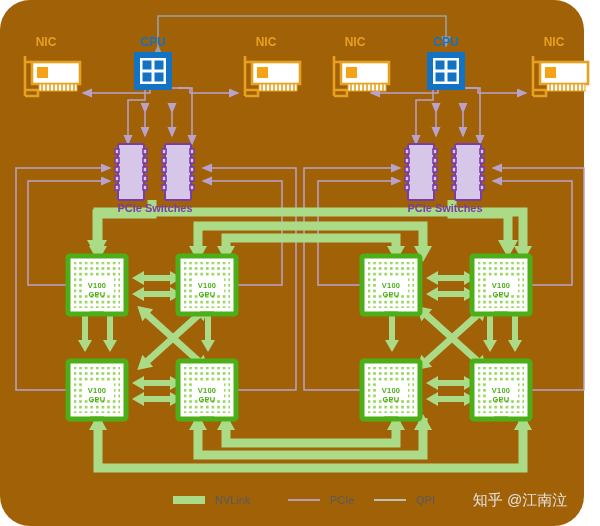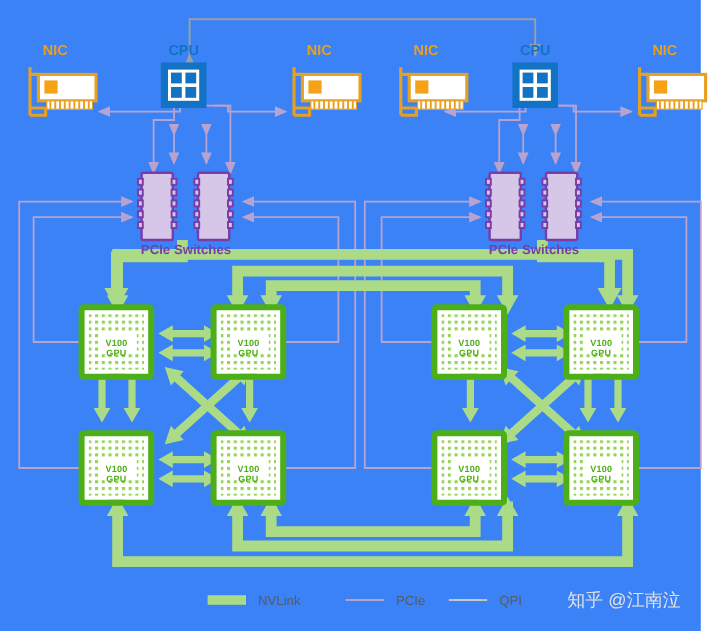--- a/index.html
+++ b/index.html
@@ -1,17 +1,17 @@
 <!DOCTYPE html>
 <html><head>
 <meta charset="utf-8">
 <style>
   html,body{margin:0;padding:0;background:#ffffff;}
   body{width:600px;height:526px;font-family:"Liberation Sans",sans-serif;overflow:hidden;position:relative;}
-  #stage{position:relative;width:584px;height:526px;background:#3b82f6;}
+  #stage{position:relative;width:584px;height:526px;background:#a16207;border-radius:30px;}
   svg#diagram{position:absolute;left:0;top:0;width:600px;height:526px;}
   .lbl{font-family:"Liberation Sans",sans-serif;}
   .t-nic{font-size:12px;font-weight:bold;fill:#E8A020;}
   .t-cpu{font-size:12px;font-weight:bold;fill:#1272C4;}
   .t-sw{font-size:11px;font-weight:bold;fill:#7A3CA6;}
   .t-gpu{font-size:7.5px;font-weight:bold;fill:#4CAF17;letter-spacing:0.2px;}
   .t-leg{font-size:11px;fill:#555b62;}
   .t-wm{font-size:15px;fill:#e2e2e4;}
 </style>
 </head>

